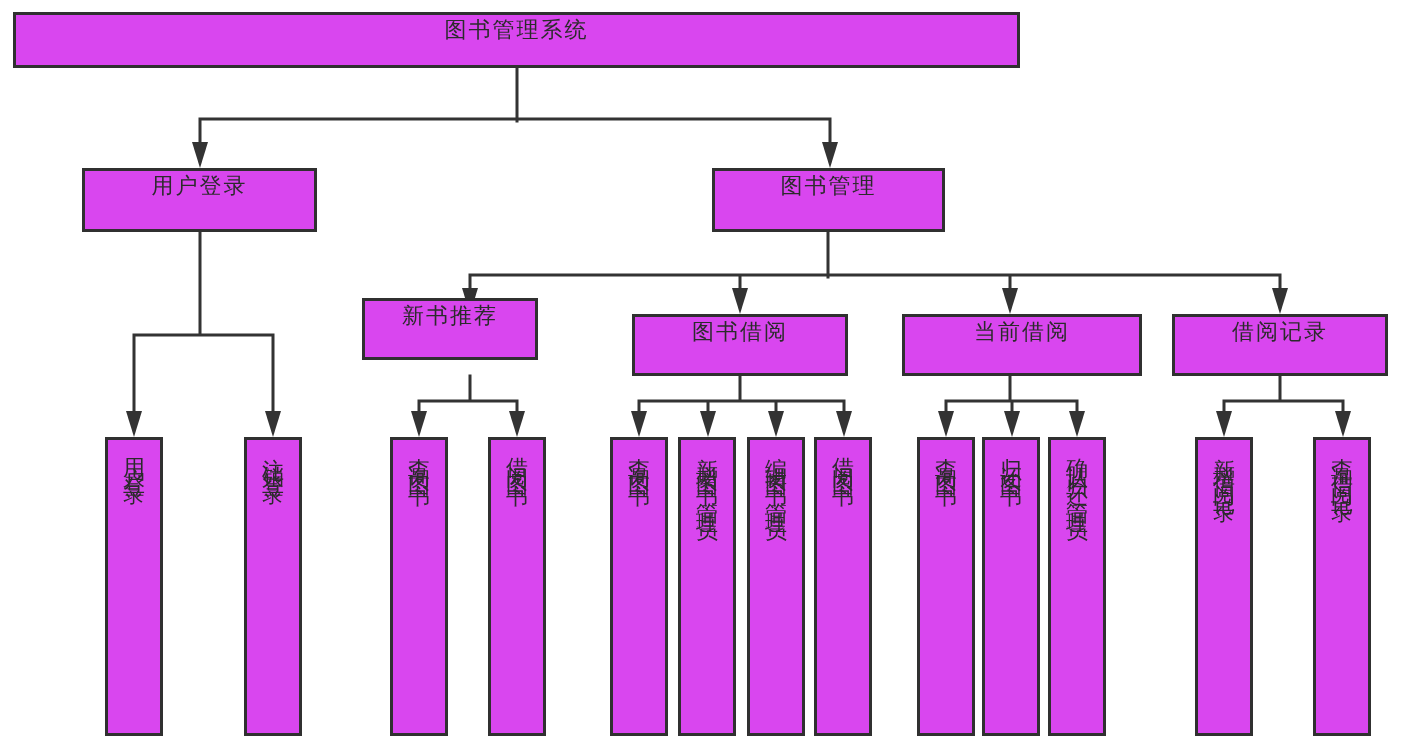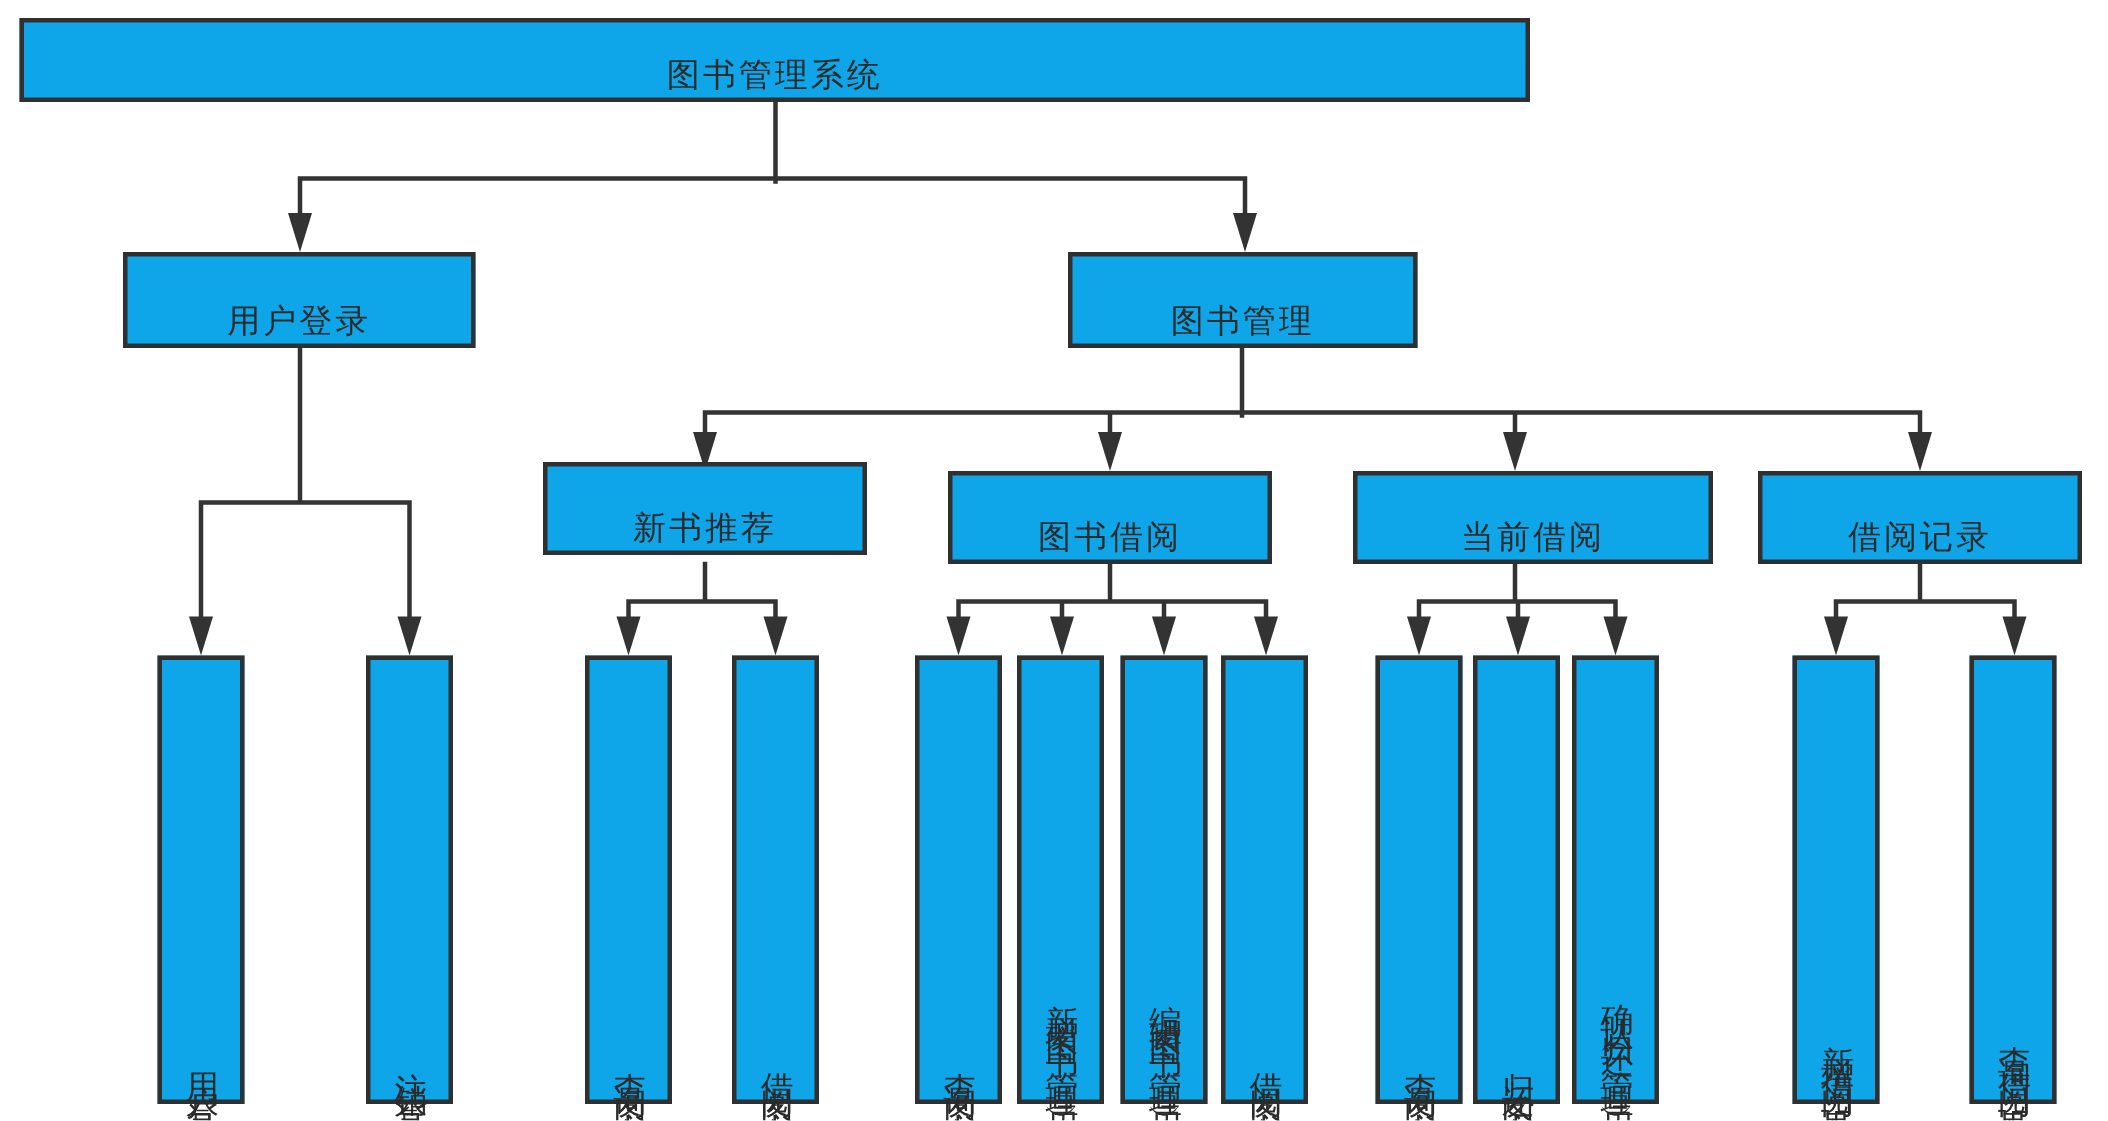--- a/index.html
+++ b/index.html
@@ -19,23 +19,23 @@
     position: absolute;
     left: 0; top: 0;
     width: 1405px;
     height: 747px;
     z-index: 1;
   }
   .node {
     position: absolute;
     box-sizing: border-box;
     border: 3px solid #303030;
-    background: #0ea5e9;
+    background: #d946ef;
     display: flex;
-    align-items: flex-end;
+    align-items: flex-start;
     justify-content: center;
     z-index: 2;
   }
   .lbl {
     font-size: 22px;
     color: #2b2b2b;
     letter-spacing: 2px;
     white-space: nowrap;
   }
   .vlbl {
@@ -126,21 +126,21 @@
     <span class="lbl">图书管理系统</span>
   </div>
 
   <div class="node" style="left:82px; top:168px; width:235px; height:64px">
     <span class="lbl">用户登录</span>
   </div>
   <div class="node" style="left:712px; top:168px; width:233px; height:64px">
     <span class="lbl">图书管理</span>
   </div>
 
-  <div class="node" style="left:362px; top:308px; width:216px; height:62px">
+  <div class="node" style="left:362px; top:298px; width:176px; height:62px">
     <span class="lbl">新书推荐</span>
   </div>
   <div class="node" style="left:632px; top:314px; width:216px; height:62px">
     <span class="lbl">图书借阅</span>
   </div>
   <div class="node" style="left:902px; top:314px; width:240px; height:62px">
     <span class="lbl">当前借阅</span>
   </div>
   <div class="node" style="left:1172px; top:314px; width:216px; height:62px">
     <span class="lbl">借阅记录</span>

